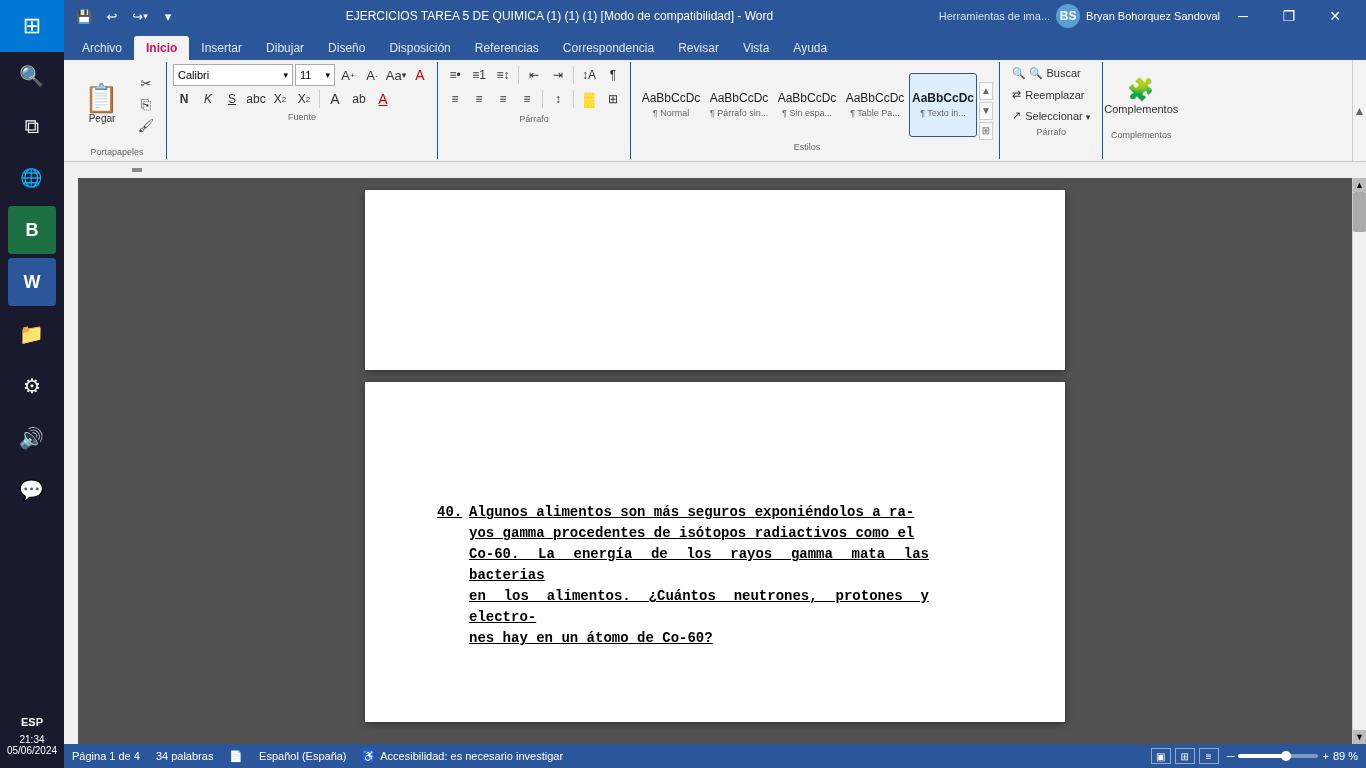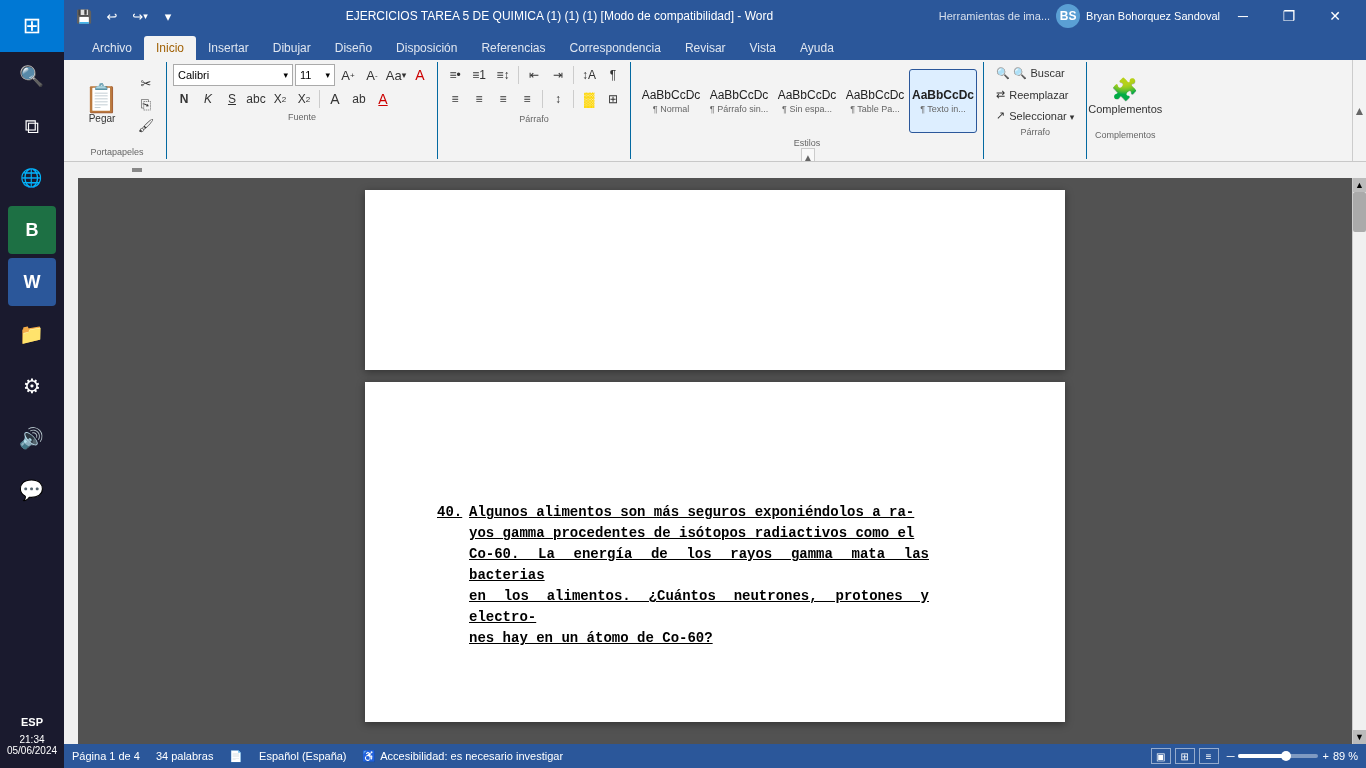--- a/index.html
+++ b/index.html
@@ -128,37 +128,37 @@
       cursor: pointer;
       border-radius: 2px;
     }
 
     
     #ribbon-tabs {
       height: 28px;
       background: #2b579a;
       display: flex;
       align-items: flex-end;
-      padding-left: 16px;
+      padding-left: 6px;
       flex-shrink: 0;
     }
     .ribbon-tab {
       padding: 4px 12px;
       font-size: 12px;
       color: rgba(255,255,255,0.85);
       cursor: pointer;
       border-radius: 3px 3px 0 0;
       height: 24px;
       display: flex;
       align-items: center;
     }
     .ribbon-tab.active {
       background: #f3f3f3;
-      color: #a16207;
-      font-weight: 400;
+      color: #be185d;
+      font-weight: 700;
     }
     .ribbon-tab-right {
       margin-left: auto;
       display: flex;
       align-items: flex-end;
       gap: 4px;
       padding-right: 8px;
     }
 
     
@@ -723,21 +723,21 @@
           <div class="fmt-separator"></div>
           <div class="fmt-btn">↕</div>
           <div class="fmt-separator"></div>
           <div class="fmt-btn" style="font-size:14px; color:#ffd700;">▓</div>
           <div class="fmt-btn">⊞</div>
         </div>
       </div>
       <div class="ribbon-group-label">Párrafo</div>
     </div>
 
-    <div class="ribbon-group" style="flex-direction:column; padding: 4px 6px;">
+    <div class="ribbon-group" style="flex-direction:row; padding: 4px 6px;">
       <div style="display:flex; flex-direction:column; flex:1;">
         <div class="styles-gallery">
           <div class="style-item">
             <div class="style-preview" style="font-size:12px;">AaBbCcDc</div>
             <div class="style-name">¶ Normal</div>
           </div>
           <div class="style-item">
             <div class="style-preview" style="font-size:12px;">AaBbCcDc</div>
             <div class="style-name">¶ Párrafo sin...</div>
           </div>

